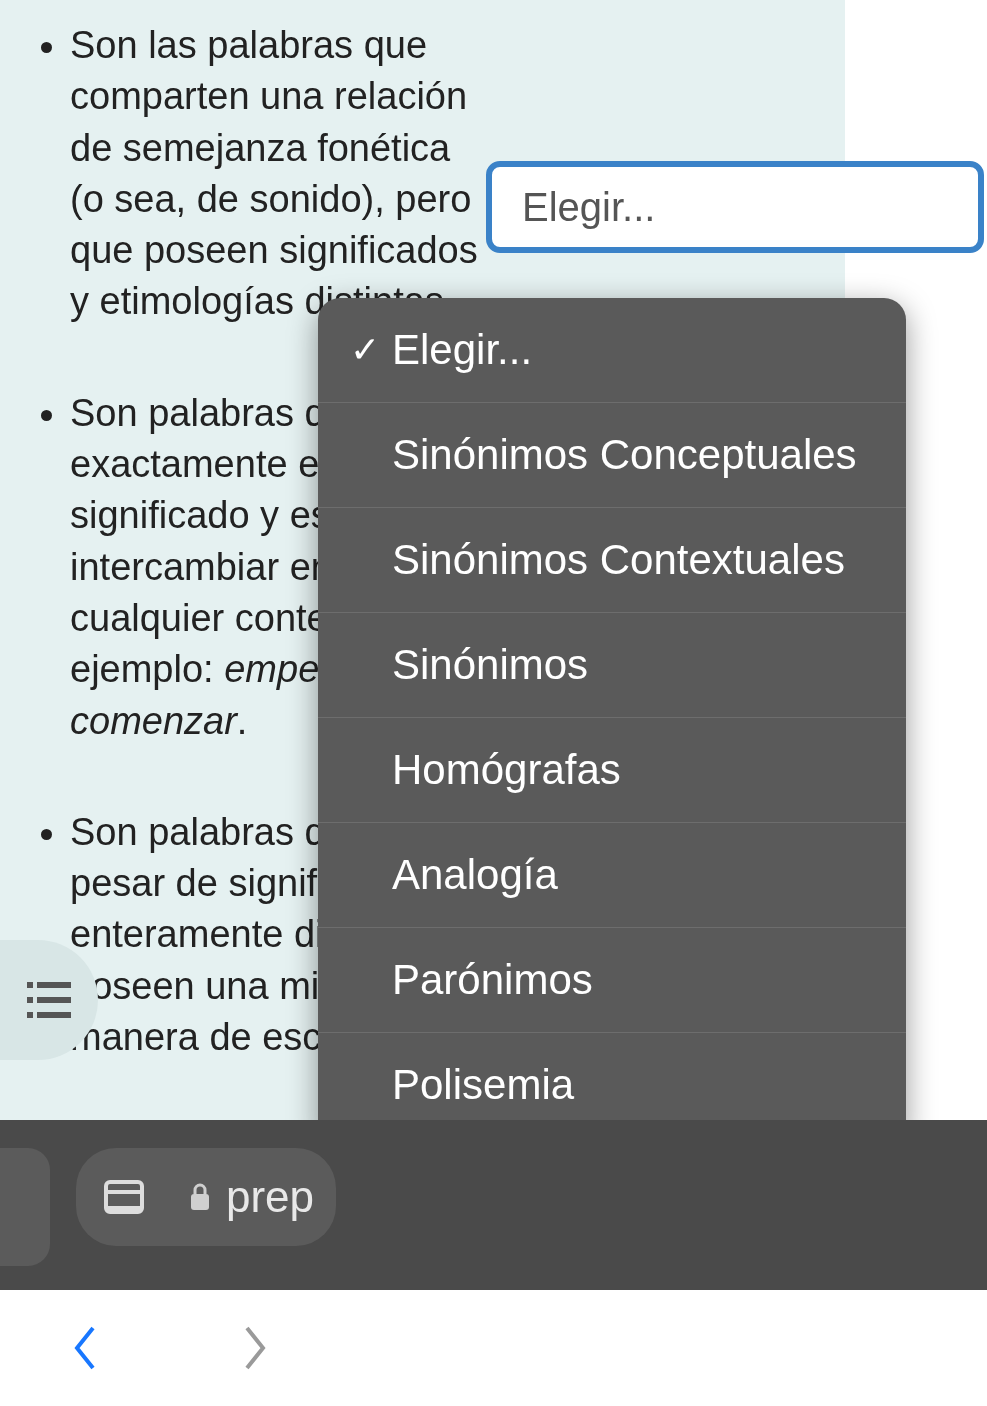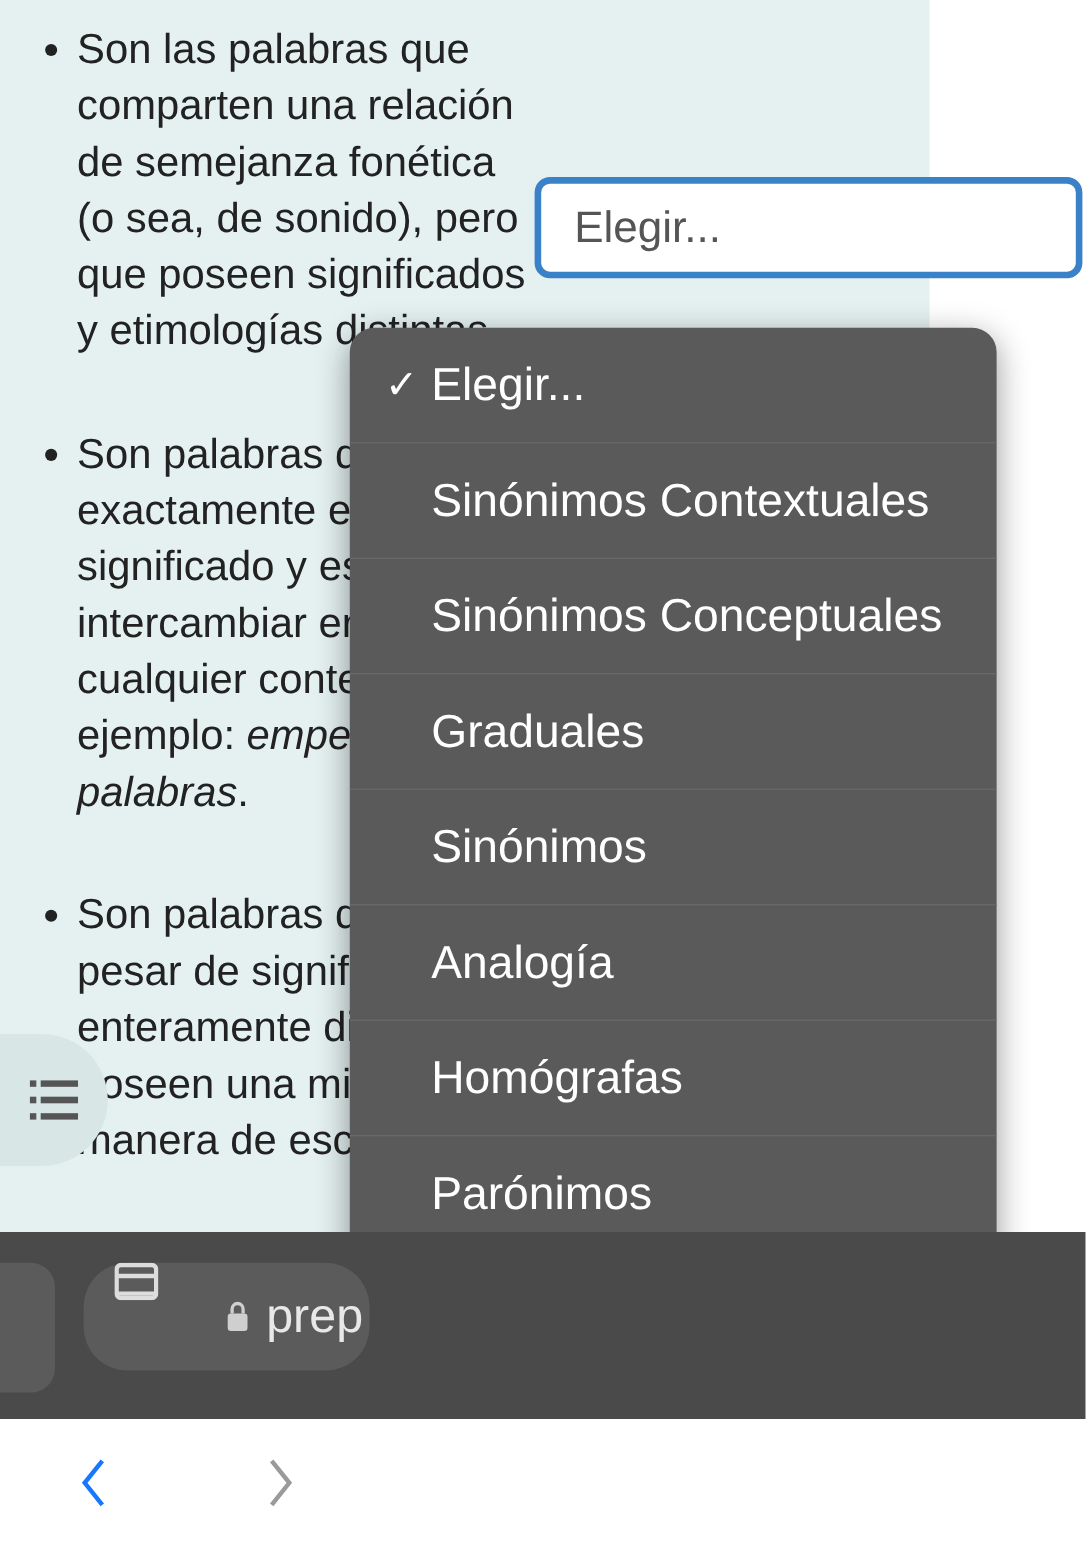--- a/index.html
+++ b/index.html
@@ -10,70 +10,67 @@
   ul.questions li .italic{font-style:italic;}
   .select-box{position:absolute;left:486px;top:161px;width:498px;height:92px;border:6px solid #3a82c8;border-radius:14px;background:#fff;display:flex;align-items:center;padding-left:30px;font-size:40px;color:#555;box-sizing:border-box;}
   .dropdown{position:absolute;left:318px;top:298px;width:588px;background:#5a5a5a;border-radius:22px 22px 0 0;box-shadow:0 8px 30px rgba(0,0,0,.4);}
   .dd-item{height:104px;display:flex;align-items:center;padding-left:74px;font-size:42px;color:#fff;border-bottom:1px solid #6d6d6d;position:relative;}
   .dd-item:last-child{border-bottom:none;}
   .dd-check{position:absolute;left:32px;font-size:36px;color:#fff;}
   .fab{position:absolute;left:0;top:940px;width:98px;height:120px;border-radius:0 60px 60px 0;background:#d8e6e6;display:flex;align-items:center;justify-content:center;}
   .fab svg{width:44px;height:36px;}
   .browser-bar{position:absolute;left:0;top:1120px;width:987px;height:170px;background:#4a4a4a;}
   .tabs-pill{position:absolute;left:0;top:28px;width:50px;height:118px;border-radius:0 22px 22px 0;background:#5b5b5b;}
-  .addr-pill{position:absolute;left:76px;top:28px;width:260px;height:98px;border-radius:40px;background:#5b5b5b;display:flex;padding-left:28px;box-sizing:border-box;gap:16px;}
+  .addr-pill{position:absolute;left:76px;top:28px;width:260px;height:98px;border-radius:40px;background:#5b5b5b;display:flex;align-items:center;padding-left:28px;box-sizing:border-box;}
   .addr-pill svg.tabs-ic{width:40px;height:34px;stroke:#ddd;fill:none;stroke-width:4;}
   .addr-text{color:#e8e8e8;font-size:44px;margin-left:44px;display:flex;align-items:center;}
   .addr-text svg{width:24px;height:30px;margin-right:14px;}
   .nav-row{position:absolute;left:0;top:1290px;width:987px;height:116px;background:#fff;display:flex;align-items:center;}
   .nav-row .chev{width:170px;display:flex;justify-content:center;}
   .nav-row svg{width:28px;height:48px;stroke-width:4;fill:none;}
 </style>
 </head>
 <body>
 
 <div class="page">
 
   <div class="content">
     <ul class="questions">
       <li><span>Son las palabras que comparten una relación de semejanza fonética (o sea, de sonido), pero que poseen significados y etimologías distintas.</span></li>
       <li>
-        <span>Son palabras que tienen exactamente el mismo significado y es posible intercambiar en cualquier contexto. Por ejemplo: </span><span class="italic">empezar</span><span> y </span><span class="italic">palabras</span><span>.</span>
+        <span>Son palabras que tienen exactamente el mismo significado y es posible intercambiar en cualquier contexto. Por ejemplo: </span><span class="italic">empezar</span><span> y </span><span class="italic">comenzar</span><span>.</span>
       </li>
       <li><span>Son palabras que, a pesar de significar cosas enteramente distintas, poseen una misma manera de escribirse.</span></li>
       <li><span>Antónimos en los</span></li>
     </ul>
   </div>
 
   <div class="select-box">
     <span>Elegir...</span>
   </div>
 
   <div class="dropdown">
     <div class="dd-item">
       <span class="dd-check">✓</span>
       <span>Elegir...</span>
     </div>
     <div class="dd-item">
-        <span>Sinónimos Contextuales</span>
-      </div>
-    <div class="dd-item">
         <span>Sinónimos Conceptuales</span>
       </div>
     <div class="dd-item">
-        <span>Graduales</span>
+        <span>Sinónimos Contextuales</span>
       </div>
     <div class="dd-item">
         <span>Sinónimos</span>
       </div>
     <div class="dd-item">
-        <span>Analogía</span>
+        <span>Homógrafas</span>
       </div>
     <div class="dd-item">
-        <span>Homógrafas</span>
+        <span>Analogía</span>
       </div>
     <div class="dd-item">
         <span>Parónimos</span>
       </div>
     <div class="dd-item">
         <span>Polisemia</span>
       </div>
   </div>
 
   <div class="fab">

